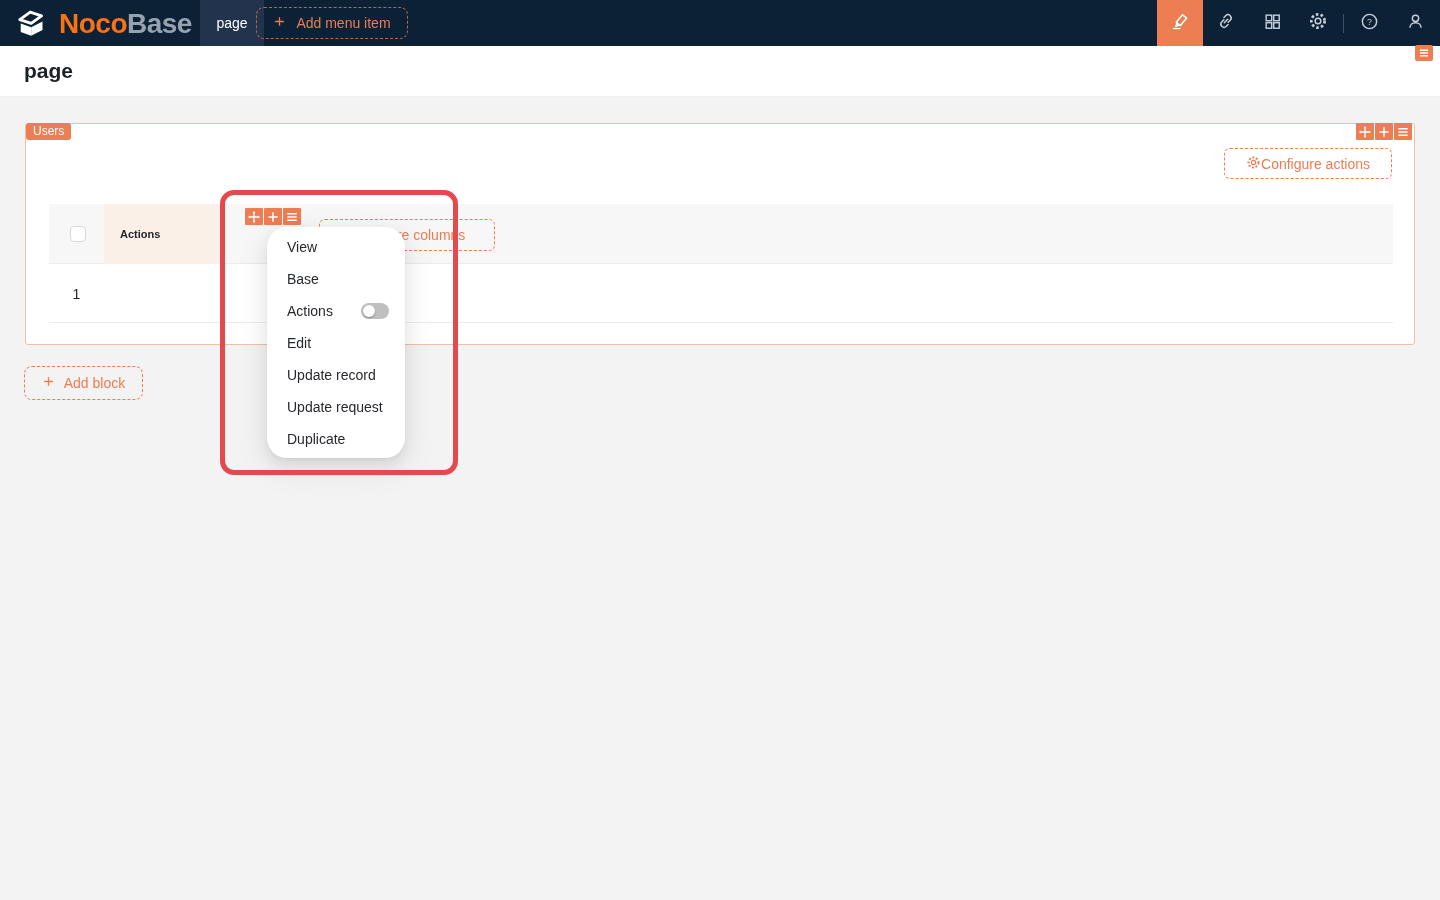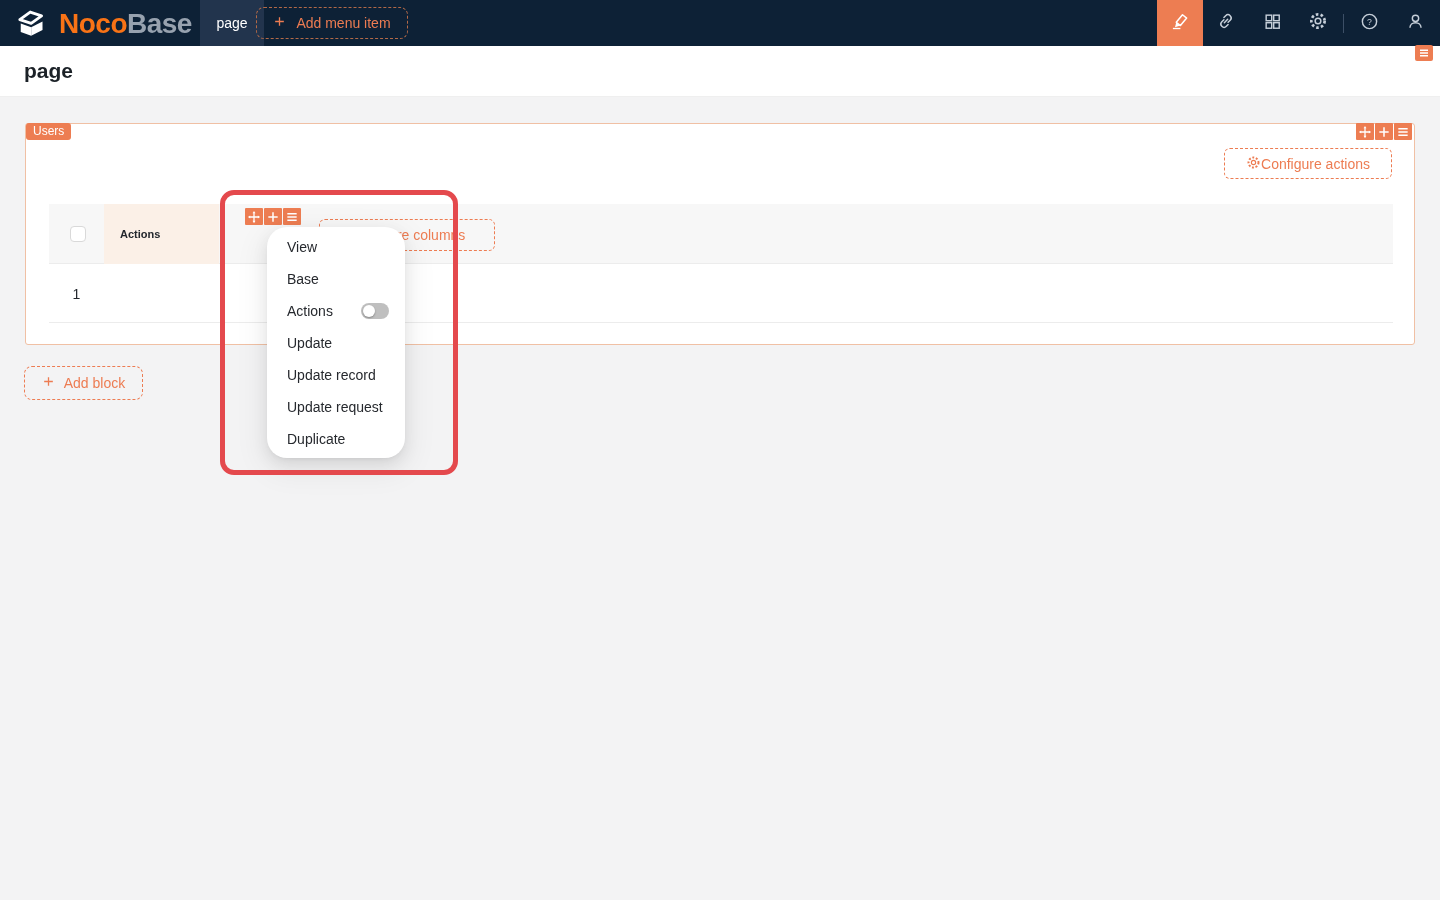--- a/index.html
+++ b/index.html
@@ -263,21 +263,21 @@
       <span>View</span>
     </div>
     <div class="menu-item">
       <span>Base</span>
     </div>
     <div class="menu-item">
       <span>Actions</span>
       <div class="switch"></div>
     </div>
     <div class="menu-item">
-      <span>Update</span>
+      <span>Edit</span>
     </div>
     <div class="menu-item">
       <span>Update record</span>
     </div>
     <div class="menu-item">
       <span>Update request</span>
     </div>
     <div class="menu-item">
       <span>Duplicate</span>
     </div>

